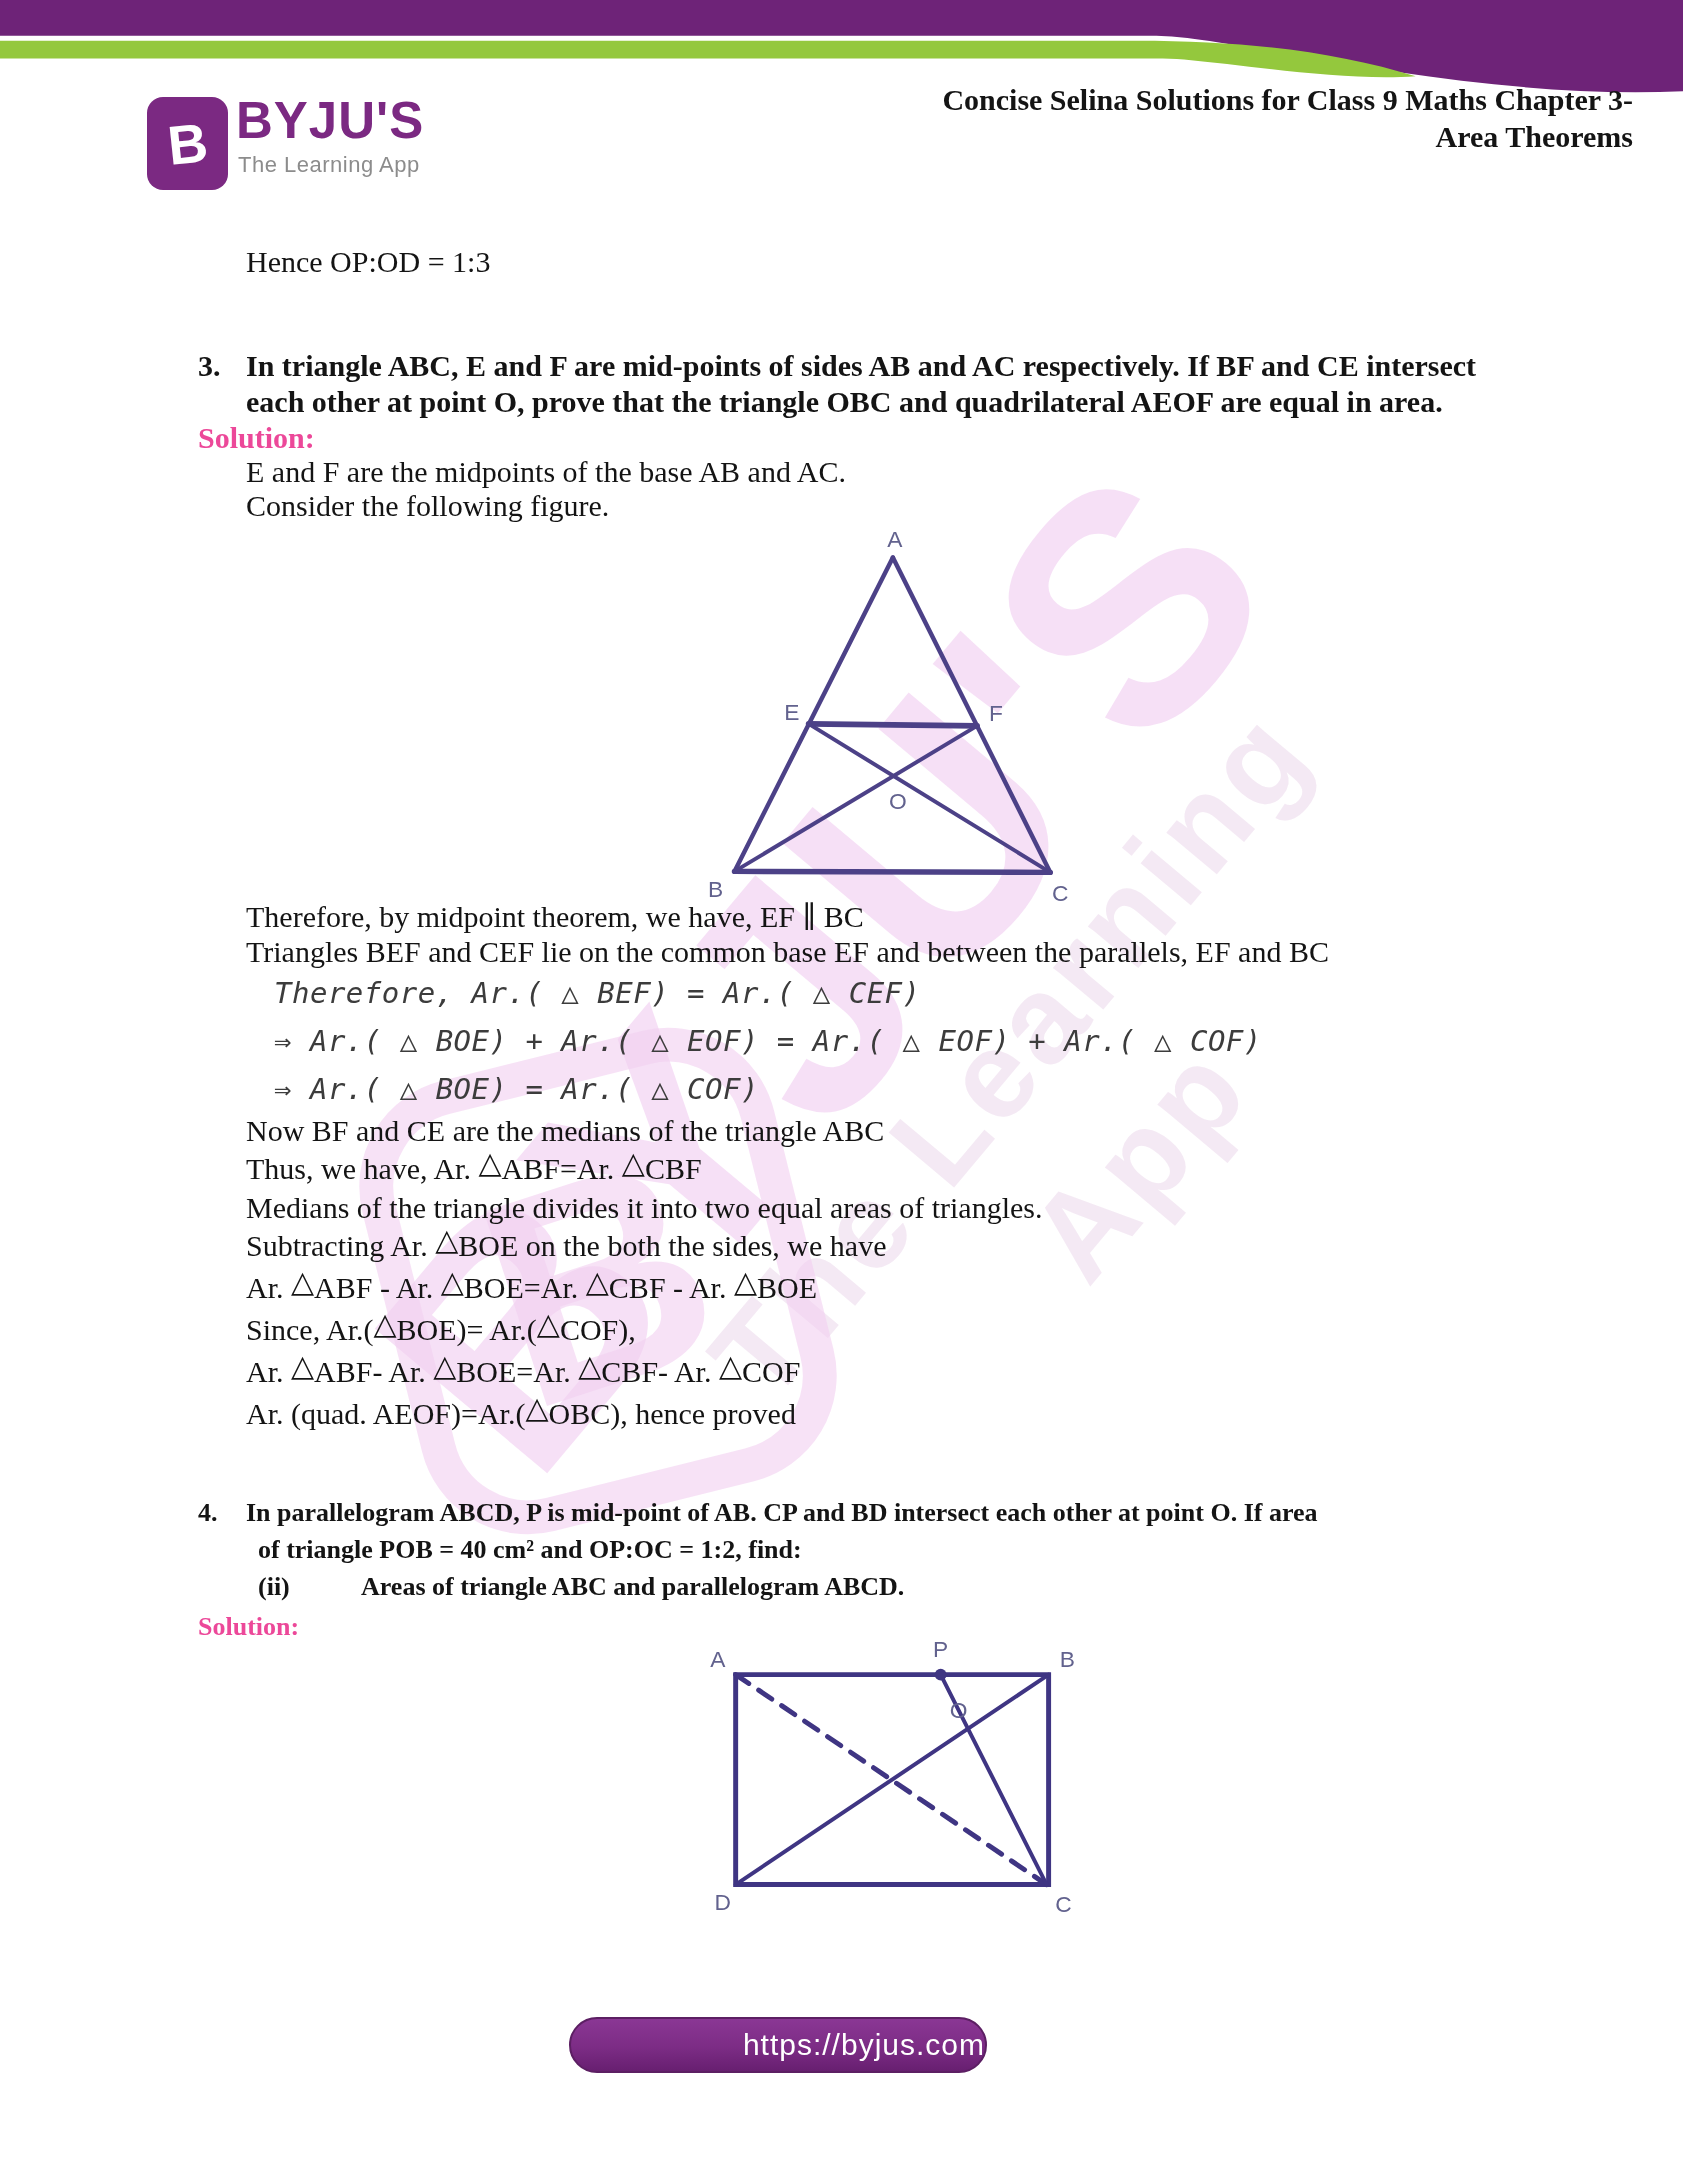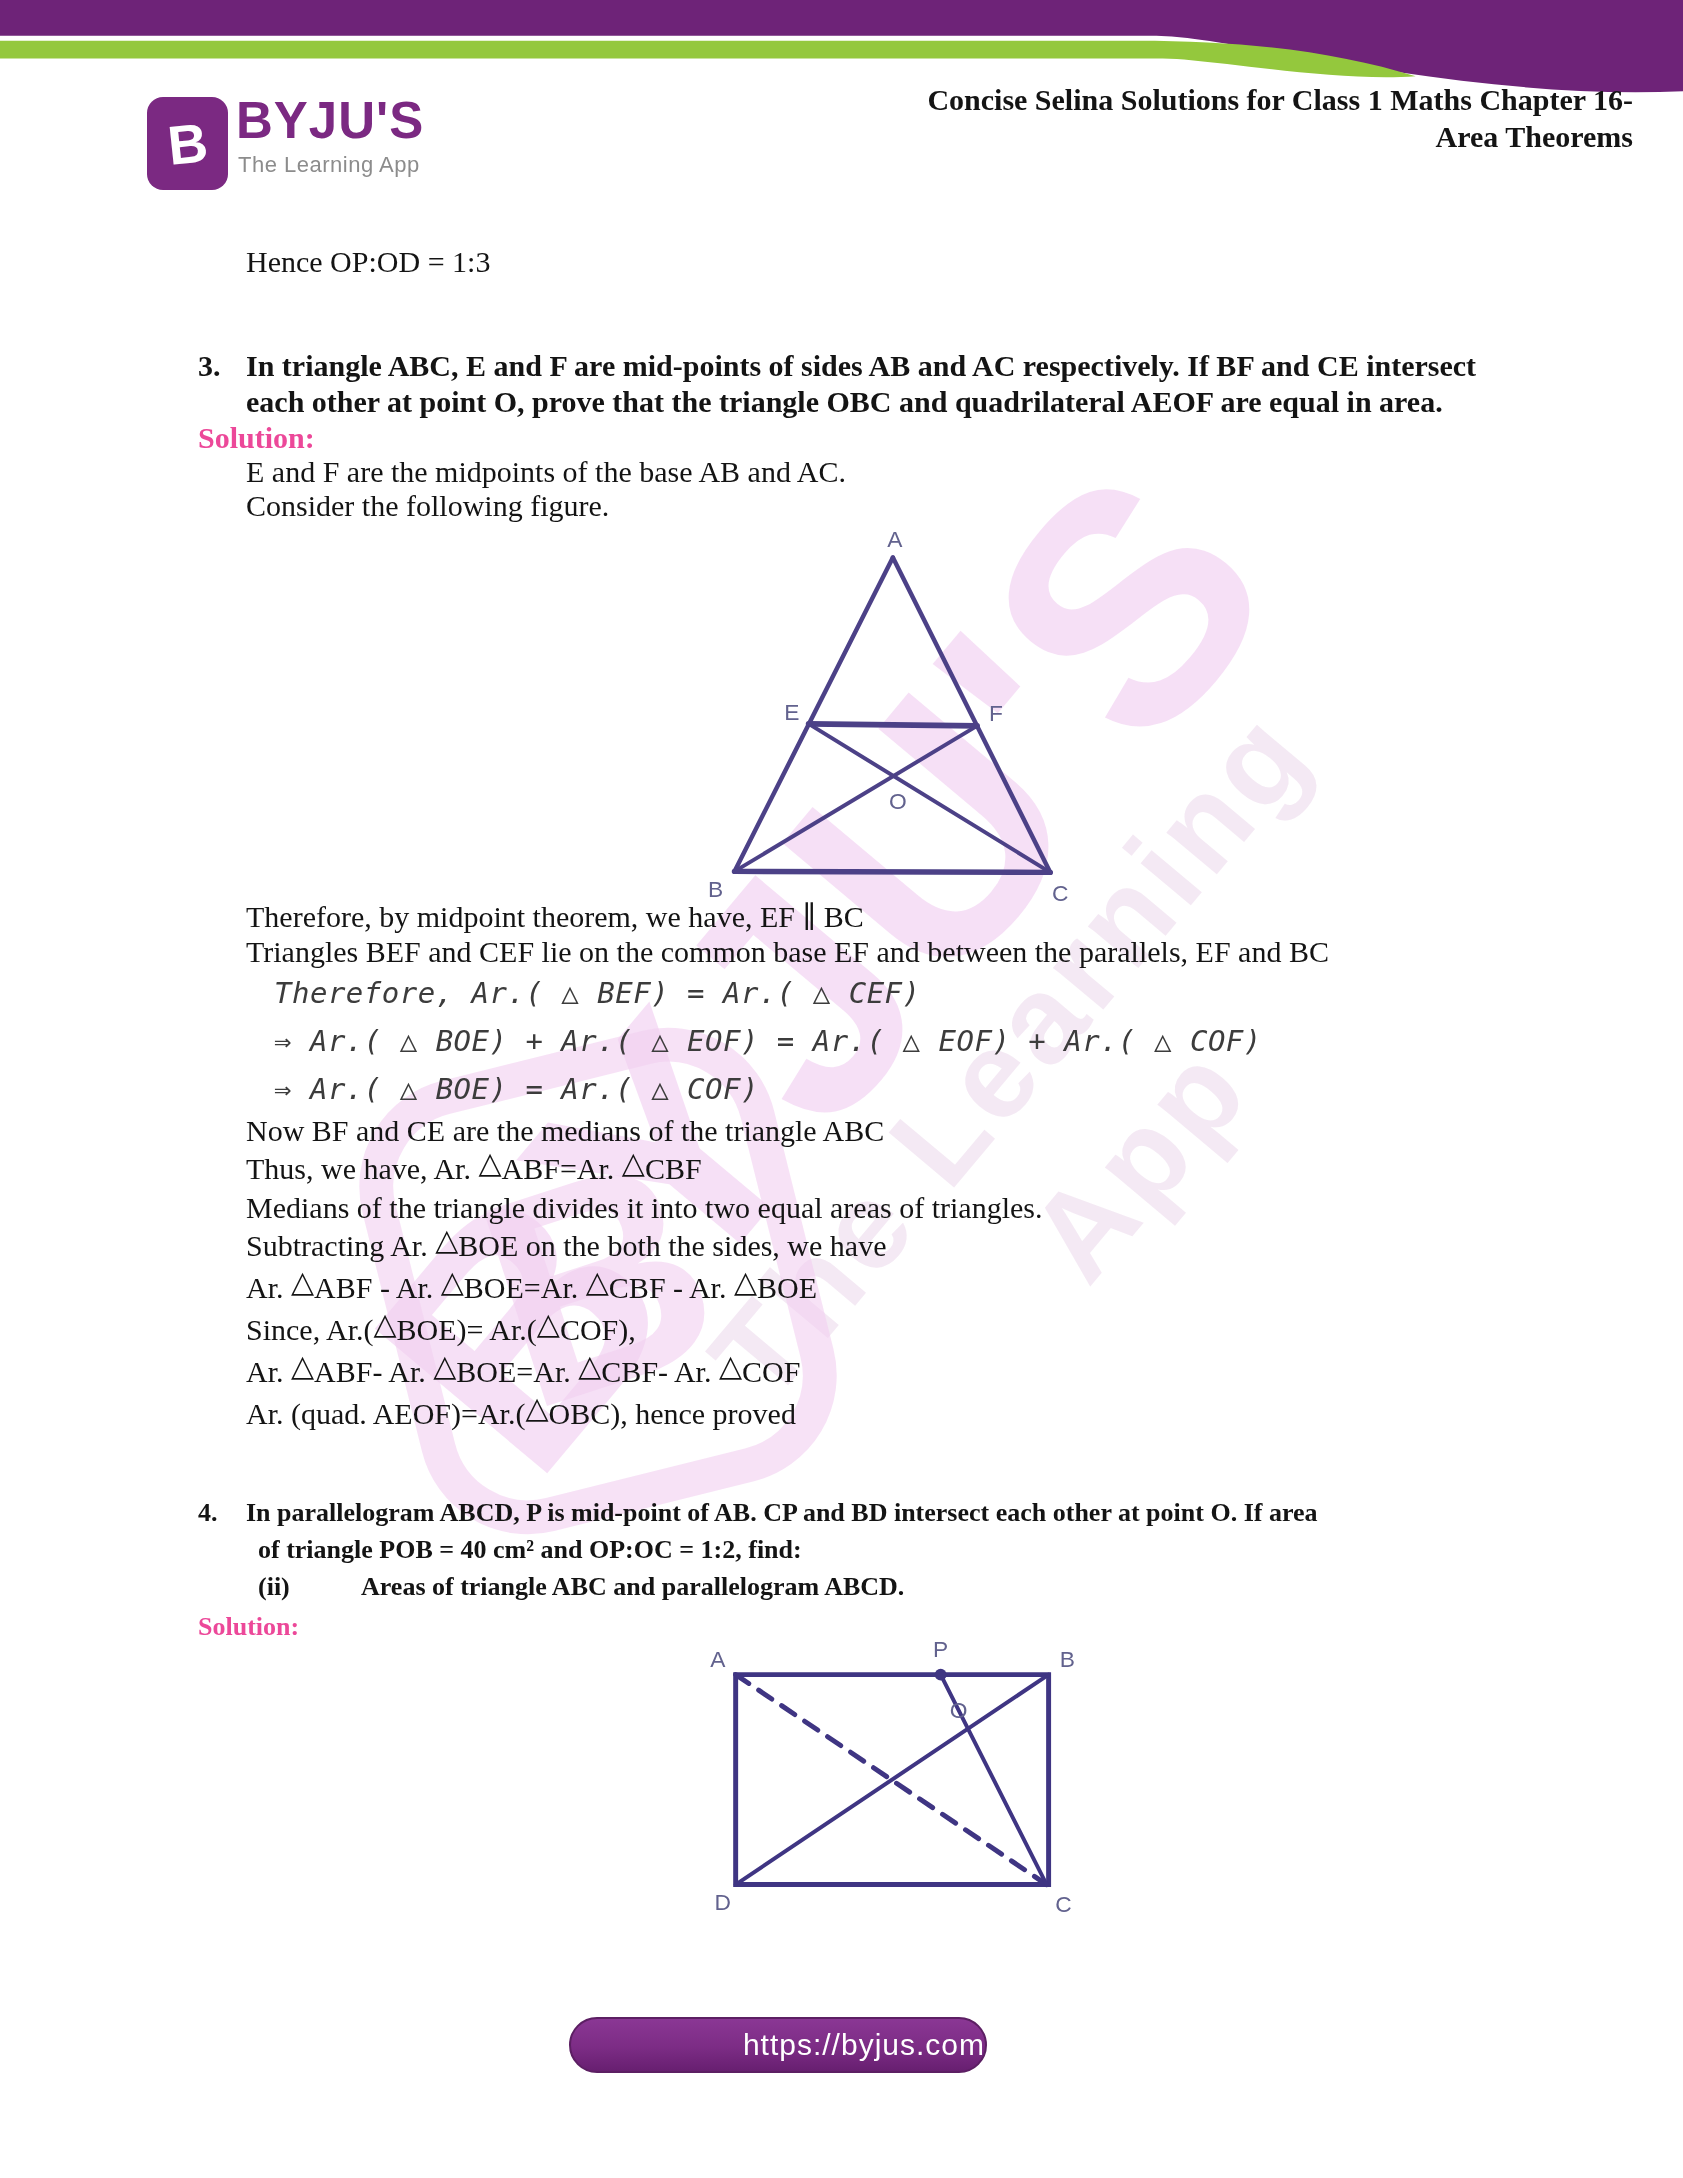--- a/index.html
+++ b/index.html
@@ -89,21 +89,21 @@
 
   <div class="logo">
     <div class="logo-badge">
       <span>B</span>
     </div>
     <div class="logo-brand">BYJU'S</div>
     <div class="logo-tagline">The Learning App</div>
   </div>
 
   <div class="doc-title">
-    <div>Concise Selina Solutions for Class 1 Maths Chapter 16-</div>
+    <div>Concise Selina Solutions for Class 9 Maths Chapter 3-</div>
     <div>Area Theorems</div>
   </div>
 
   <div class="wm wm-brand">BYJU'S</div>
   <div class="wm wm-tagline">The Learning App</div>
   <div class="wm wm-badge">
     <span>B</span>
   </div>
 
   <div class="abs serif30 hence">Hence OP:OD = 1:3</div>

